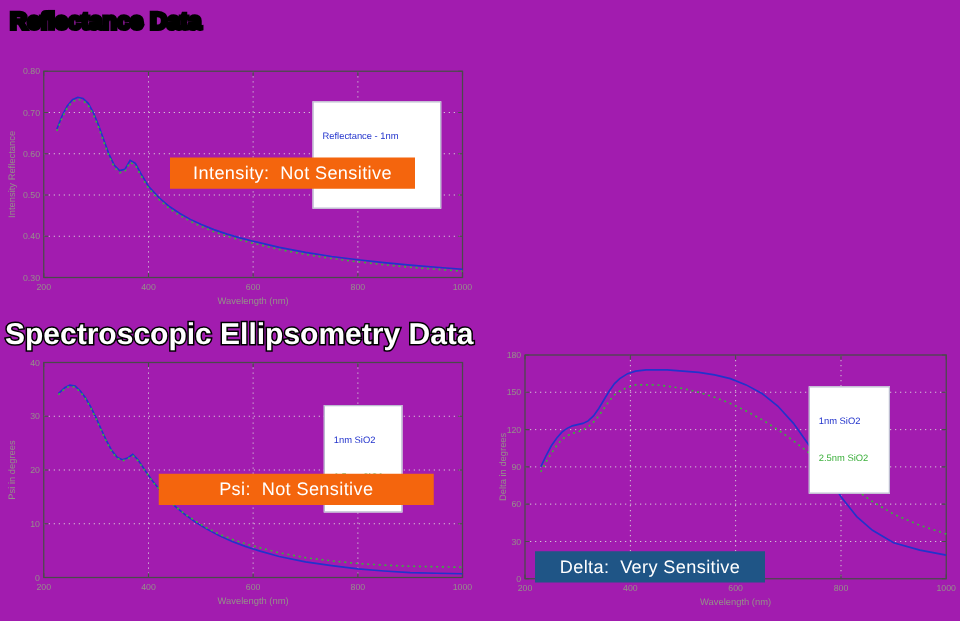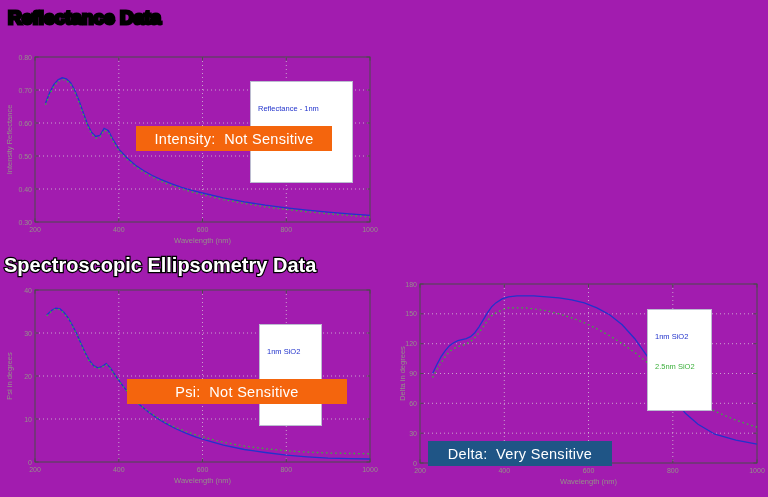--- a/index.html
+++ b/index.html
@@ -1,29 +1,29 @@
 <!DOCTYPE html>
 <html><head>
 <meta charset="utf-8">
 <style>
   * { margin:0; padding:0; box-sizing:border-box; }
   html,body { background:#fff; }
   body { font-family:"Liberation Sans", sans-serif; }
   .page { position:relative; width:768px; height:497px; background:#a21caf; overflow:hidden; }
-  .title { position:absolute; font-weight:bold; font-size:20px; color:#fff;
+  .title { position:absolute; font-weight:bold; font-size:24px; color:#fff;
            -webkit-text-stroke:2.4px #000; paint-order:stroke fill; white-space:pre;
            text-shadow:0 0 1px #000; }
   .title.solid { color:#000; -webkit-text-stroke:3px #000; font-size:19px; }
   svg { position:absolute; }
   .tt { font-family:"Liberation Sans",sans-serif; font-size:7px; fill:#95908a; }
   .al { font-family:"Liberation Sans",sans-serif; font-size:7.5px; fill:#95908a; }
   .grid { stroke:#dcdcdc; stroke-width:0.7; stroke-dasharray:1,3; fill:none; }
   .tk { stroke:#4a4a4a; stroke-width:0.9; }
   .legend { position:absolute; background:#fff; border:1px solid #bcbcd0;
-            font-size:7.5px; line-height:10px; padding:2px 4px 18px 7px; white-space:pre; }
+            font-size:7.5px; line-height:10px; padding:2px 4px 2px 7px; white-space:pre; }
   .banner { position:absolute; color:#fff; display:flex; align-items:center; justify-content:center;
             font-size:14.5px; letter-spacing:0.3px; white-space:pre; }
 </style>
 </head>
 <body>
 
 <div class="page">
 
   <div class="title solid" style="left:8px; top:7px;">Reflectance Data</div>
   <div class="title" style="left:4px; top:254px;">Spectroscopic Ellipsometry Data</div>

